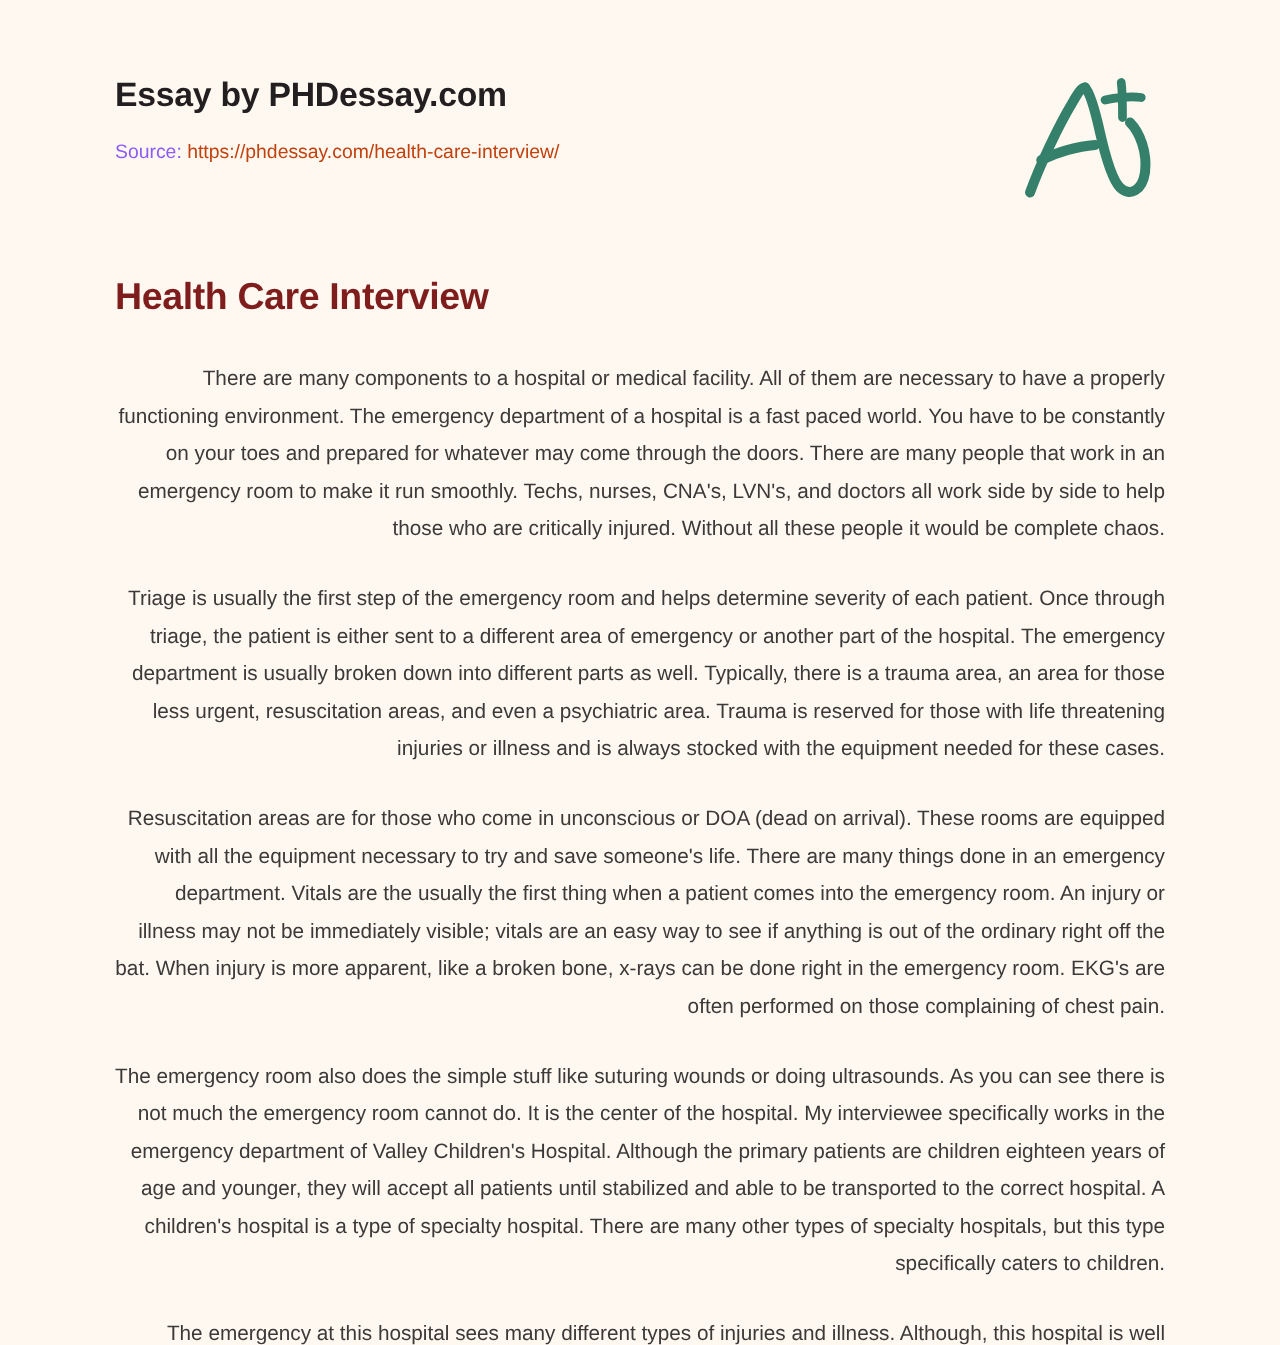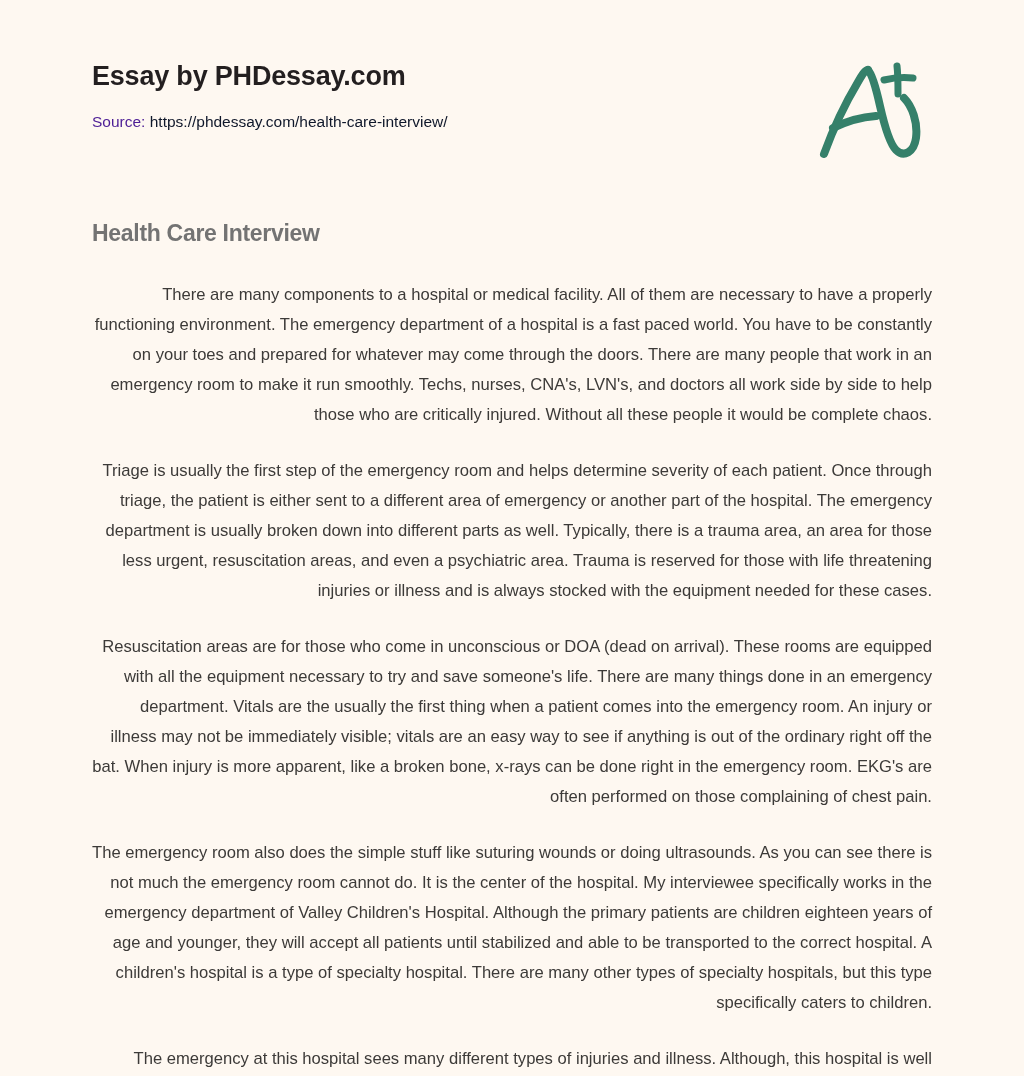--- a/index.html
+++ b/index.html
@@ -39,45 +39,45 @@
     margin: 0;
     white-space: nowrap;
   }
   .source-line {
     margin-top: 21px;
     font-size: 15.5px;
     line-height: 1.2;
     white-space: nowrap;
   }
   .source-label {
-    color: #4c1d95;
+    color: #8b5cf6;
   }
   .source-url {
-    color: #0f172a;
+    color: #c2410c;
     text-decoration: none;
   }
 
   
   .logo {
     position: absolute;
     top: 58px;
     left: 812px;
     width: 116px;
     height: 102px;
   }
   .logo svg { display: block; }
 
   
   .article {
     padding: 0 92px 0 92px;
   }
   .article-title {
-    font-size: 23px;
+    font-size: 30px;
     font-weight: bold;
-    color: #737373;
+    color: #7f1d1d;
     letter-spacing: -0.3px;
     margin: 45px 0 0 0;
     line-height: 1.2;
   }
   .body-copy {
     margin-top: 32px;
   }
   .body-copy p {
     margin: 0 0 26px 0;
     font-size: 16.6px;

